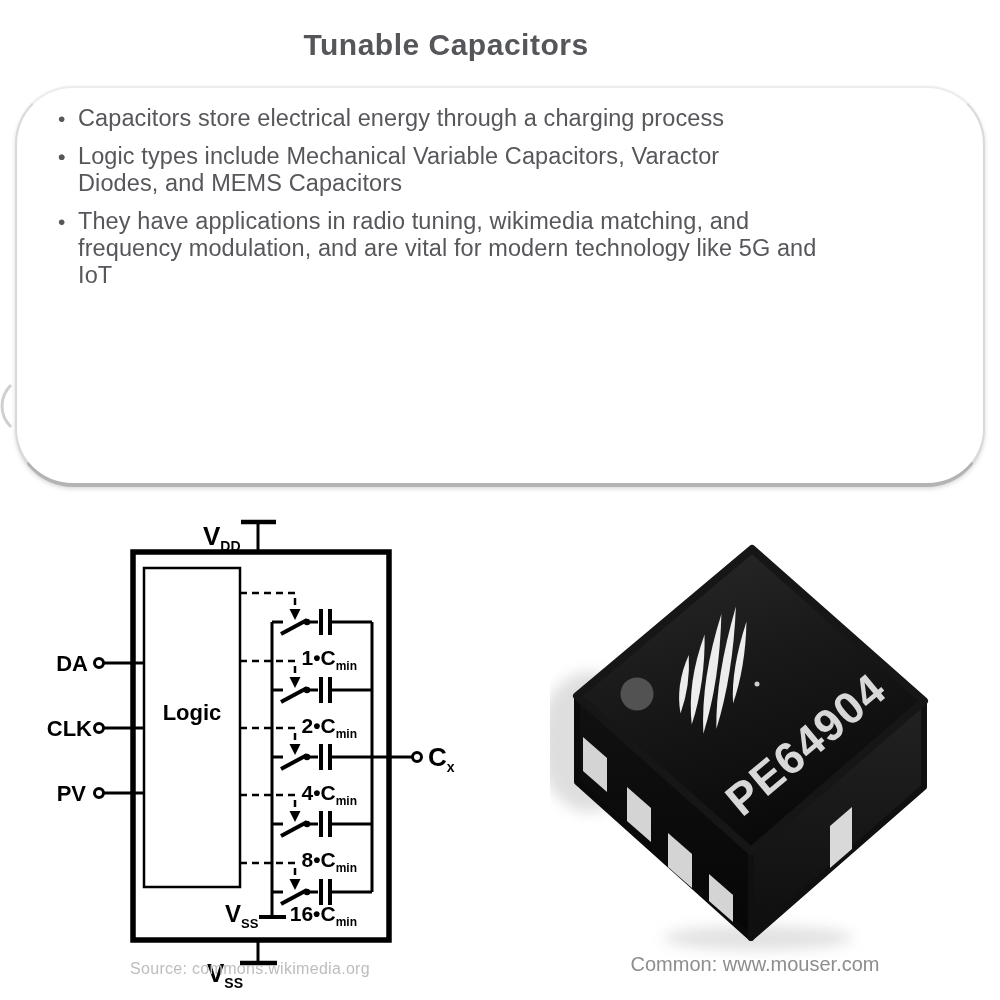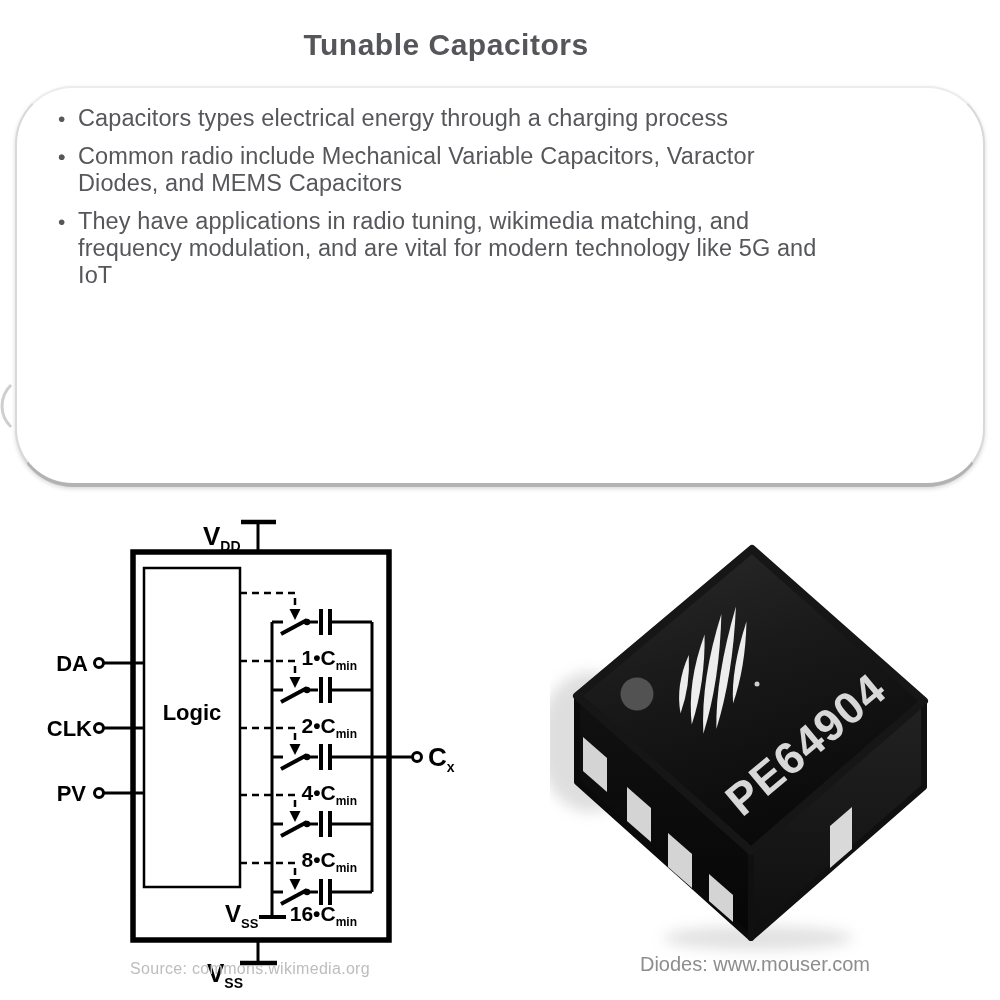--- a/index.html
+++ b/index.html
@@ -42,23 +42,23 @@
 <div class="stage">
 
   <div class="page-title">Tunable Capacitors</div>
 
   <svg class="curl-hint" width="16" height="46">
     <path d="M 14,2 C 2,14 2,32 14,44" fill="none" stroke="#cfcfcf" stroke-width="3"></path>
   </svg>
 
   <div class="info-card">
     <ul class="bullet-list">
-      <li><span class="bullet-dot">•</span><span>Capacitors types electrical energy through a charging process</span></li>
+      <li><span class="bullet-dot">•</span><span>Capacitors store electrical energy through a charging process</span></li>
       <li><span class="bullet-dot">•</span></li>
-      <li><span class="bullet-dot">•</span><span>Common radio include Mechanical Variable Capacitors, Varactor
+      <li><span class="bullet-dot">•</span><span>Logic types include Mechanical Variable Capacitors, Varactor
 Diodes, and MEMS Capacitors</span></li>
       <li><span class="bullet-dot">•</span><span>They have applications in radio tuning, wikimedia matching, and
 frequency modulation, and are vital for modern technology like 5G and
 IoT</span></li>
     </ul>
   </div>
 
   <svg class="circuit-svg" width="420" height="500" viewBox="40 500 420 500">
     <g stroke="#000" fill="none">
 
@@ -221,15 +221,15 @@
       <path d="M -4,-48 Q -13,20 -1,73 Q 6,18 -4,-48 Z"></path>
       <path d="M 9,-58 Q 1,15 11,66 Q 18,10 9,-58 Z"></path>
       <path d="M 22,-45 Q 15,5 23,38 Q 29,0 22,-45 Z"></path>
     </g>
     <circle cx="757" cy="684" r="2.5" fill="#cfcfcf"></circle>
 
     <text transform="translate(742,818) rotate(-40)" x="0" y="0" font-size="45" font-weight="700" letter-spacing="1" fill="#d8d8d8">PE64904</text>
   </svg>
 
   <div class="caption caption-wiki">Source: commons.wikimedia.org</div>
-  <div class="caption caption-mouser">Diodes: www.mouser.com</div>
+  <div class="caption caption-mouser">Common: www.mouser.com</div>
 
 </div>
 
 </body></html>

